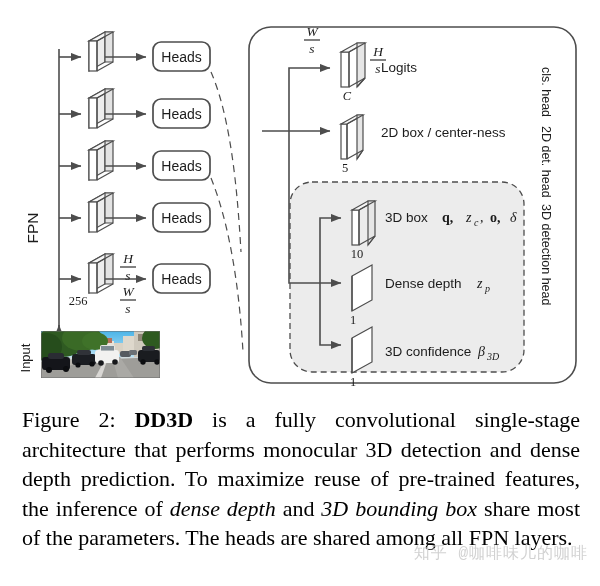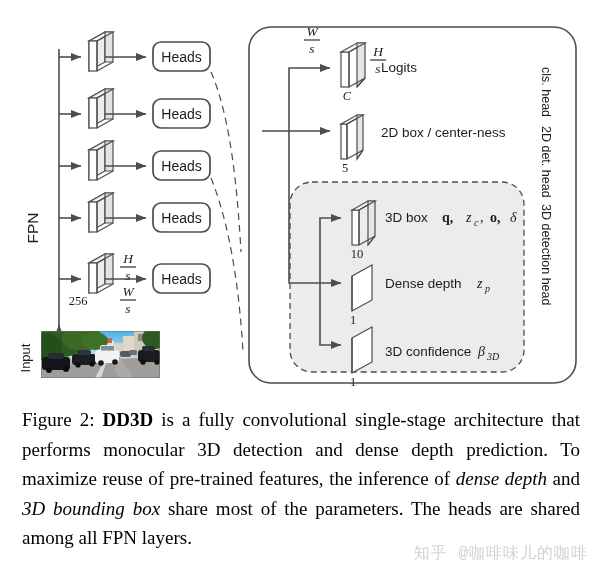--- a/index.html
+++ b/index.html
@@ -41,21 +41,21 @@
     font-family: "Liberation Serif", serif;
     fill: #1c1c1c;
   }
   
   #caption {
     position: absolute;
     left: 22px;
     top: 405px;
     width: 558px;
     font-family: "Liberation Serif", serif;
-    font-size: 19px;
+    font-size: 22px;
     line-height: 29.5px;
     color: #000000;
     text-align: justify;
     text-justify: inter-word;
   }
   #caption .b { font-weight: bold; }
   #caption .i { font-style: italic; }
   #watermark {
     position: absolute;
     right: 12px;

